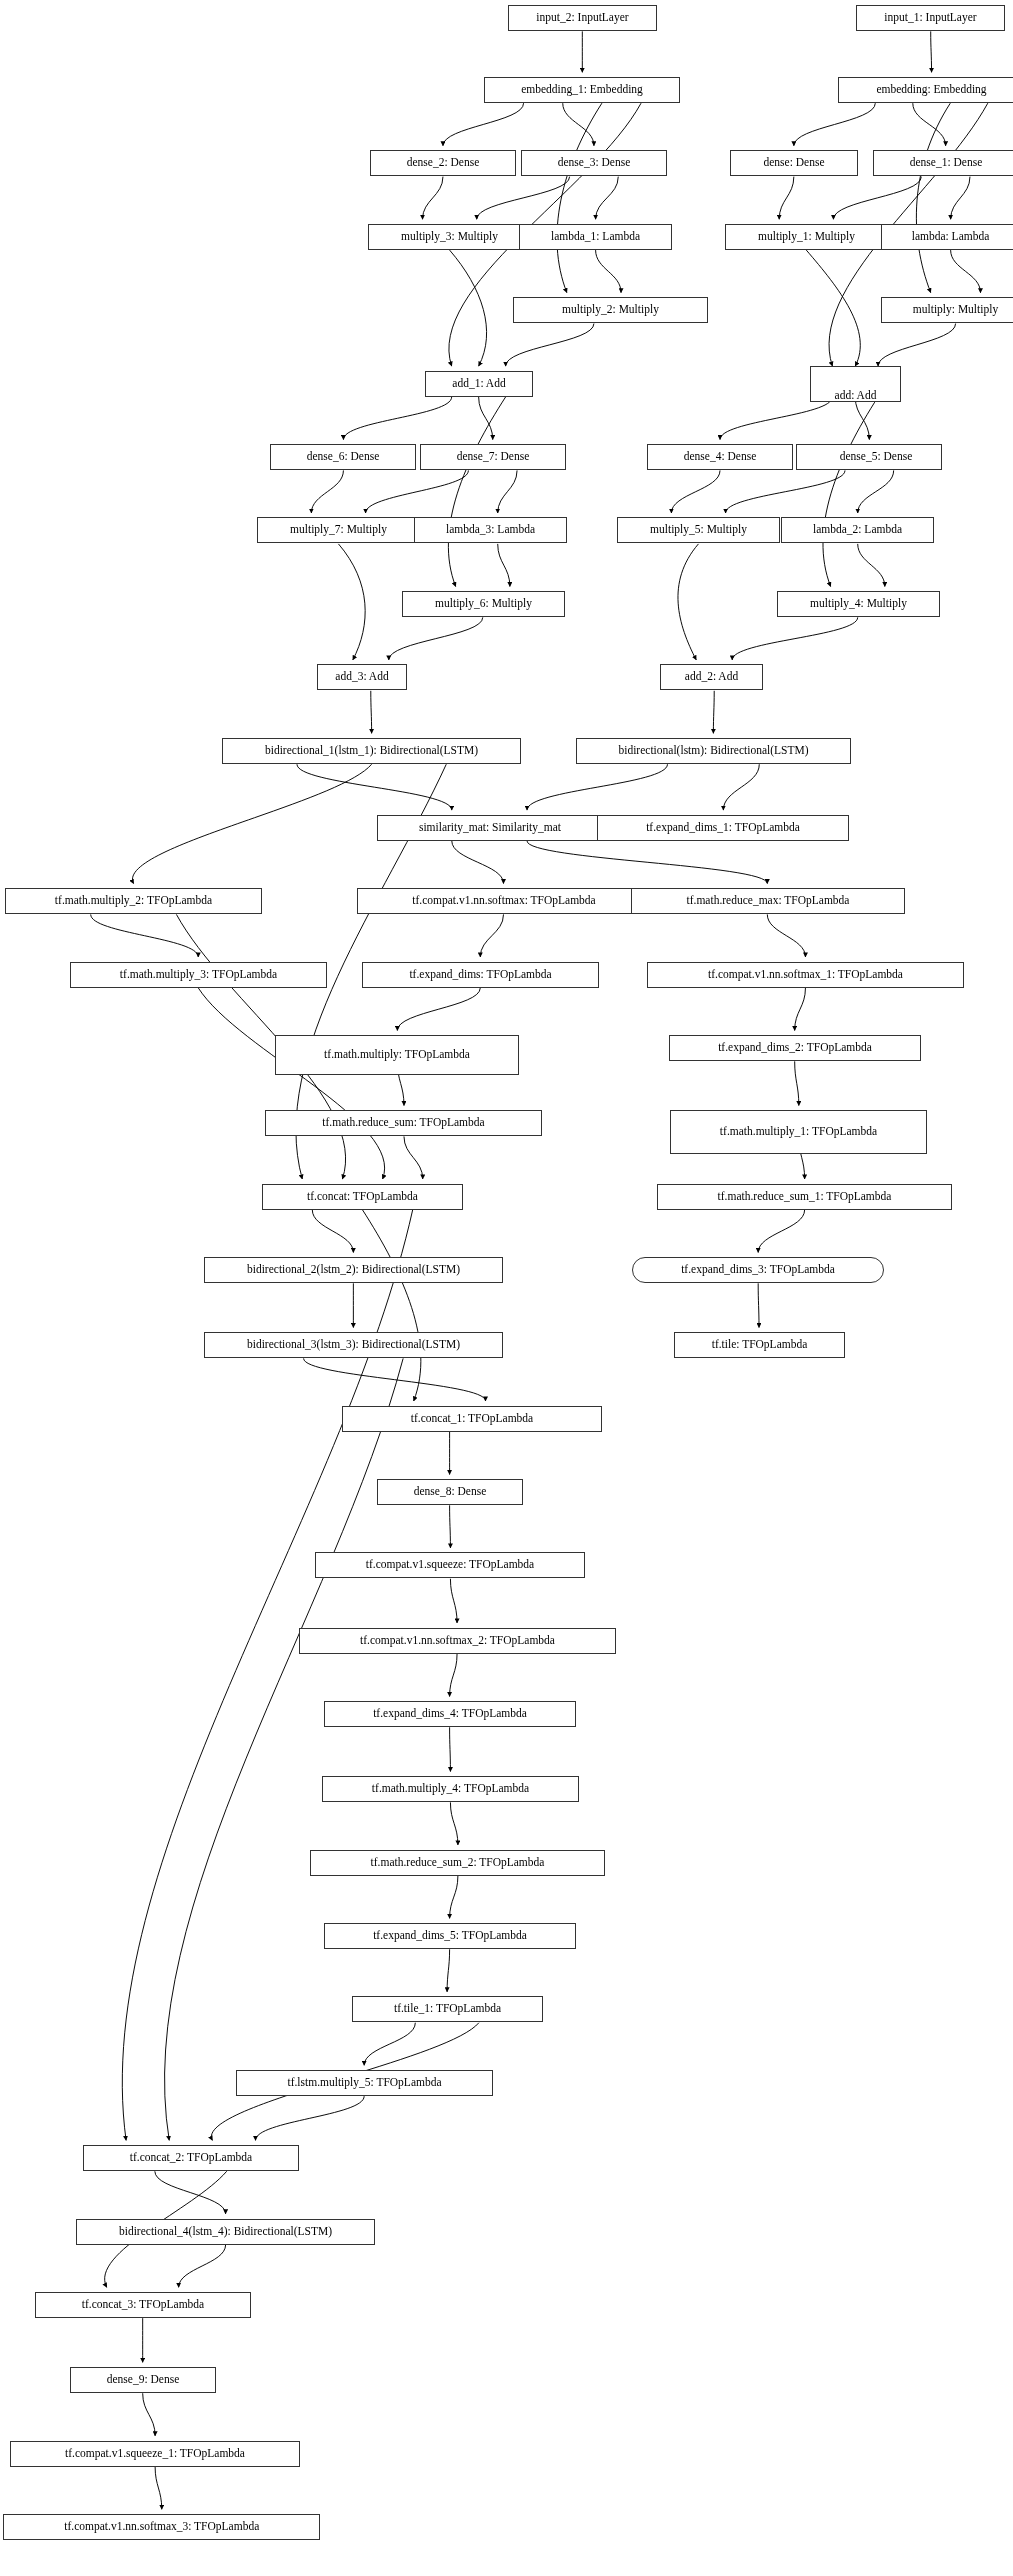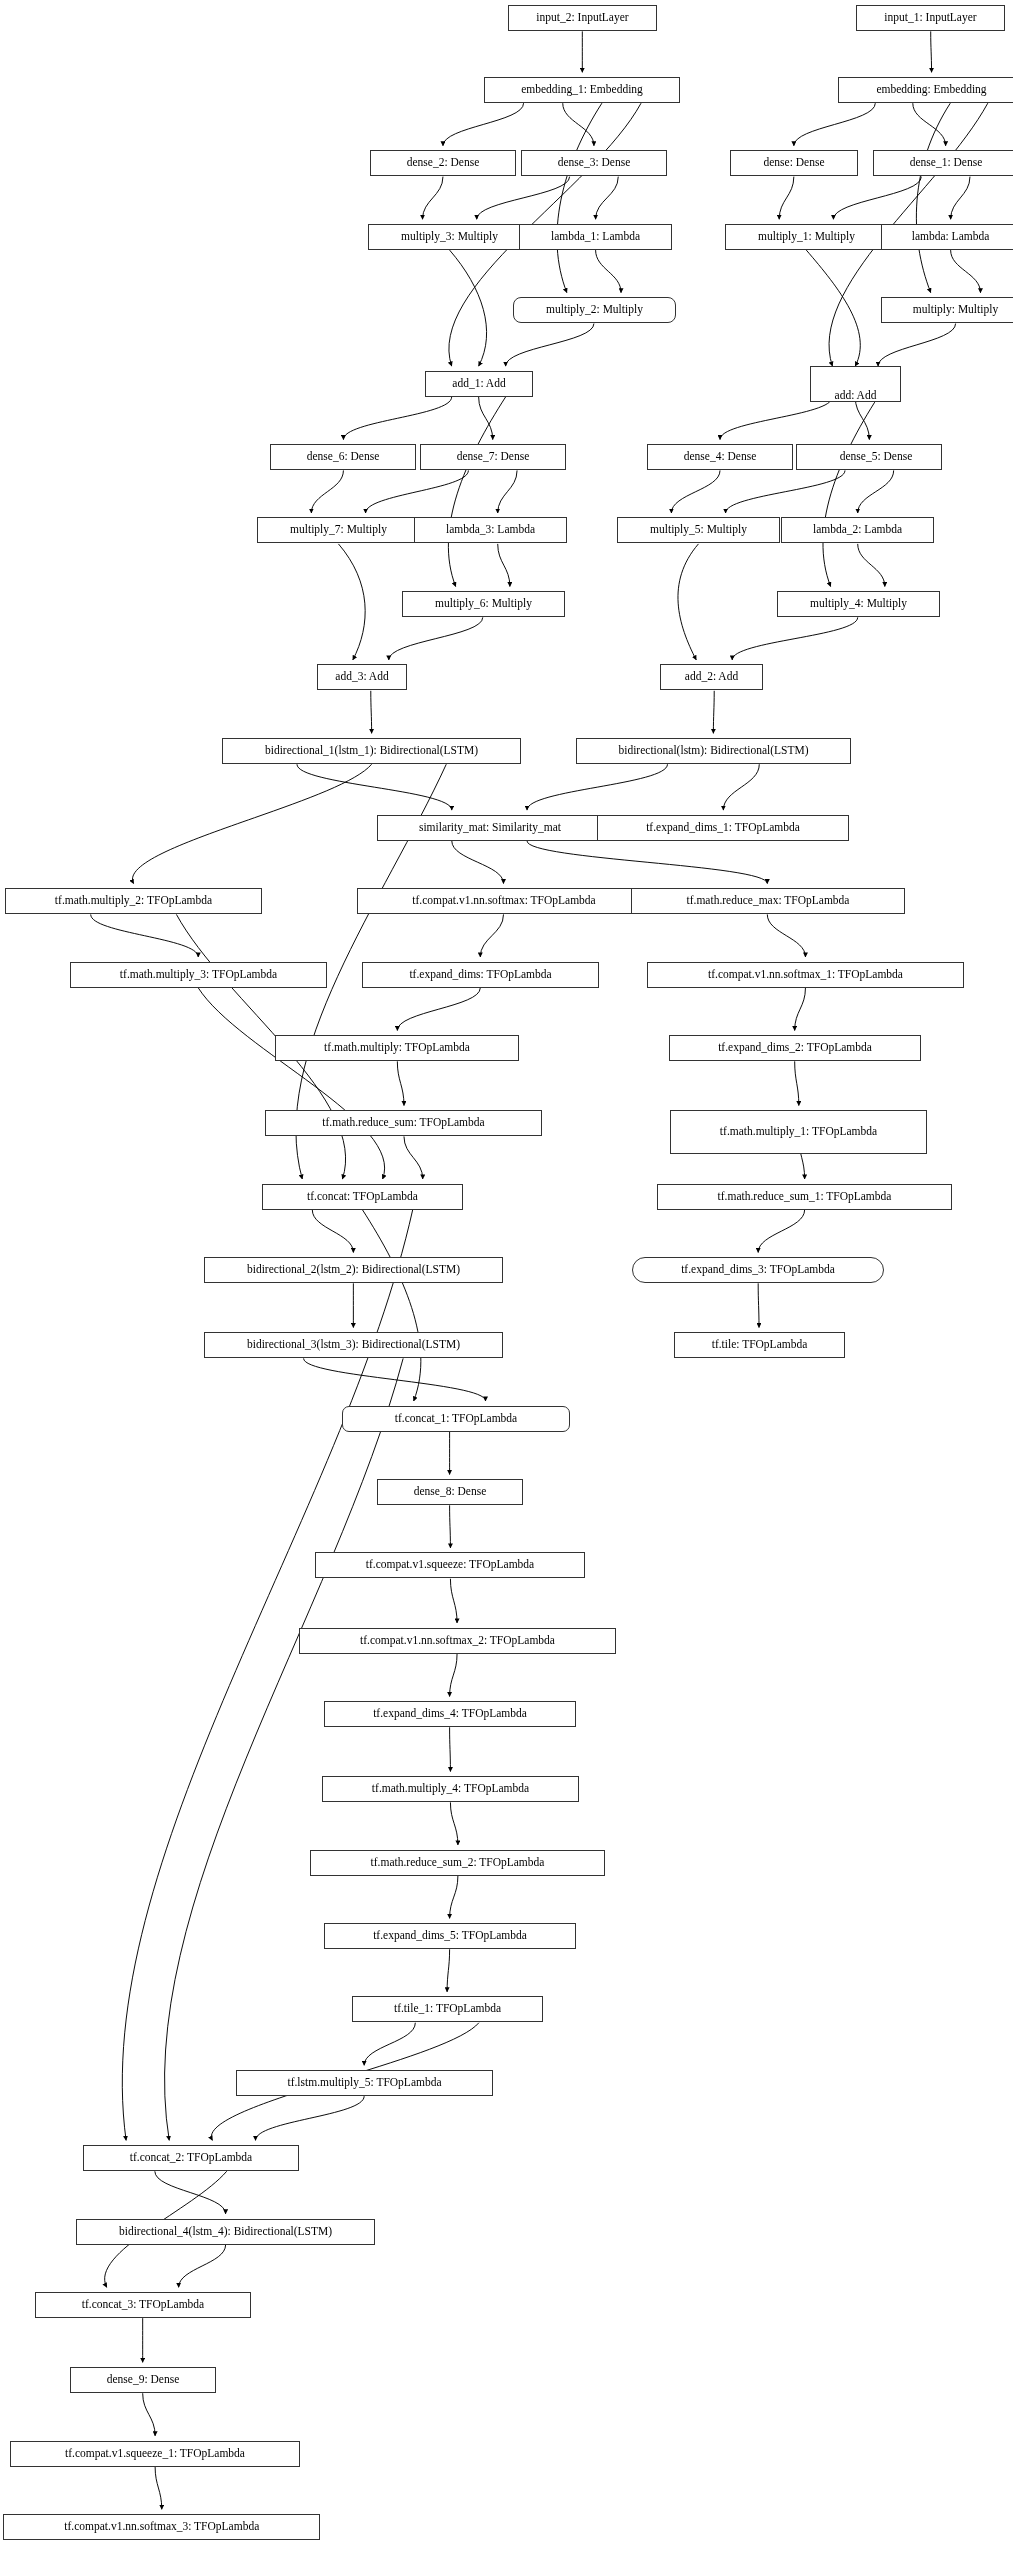--- a/index.html
+++ b/index.html
@@ -140,21 +140,21 @@
       </div>
       <div class="node" style="left: 519px; top: 224px; width: 153px; height: 26px;">
         <span style="font-size: 11.5px;">lambda_1: Lambda</span>
       </div>
       <div class="node" style="left: 725px; top: 224px; width: 163px; height: 26px;">
         <span style="font-size: 11.5px;">multiply_1: Multiply</span>
       </div>
       <div class="node" style="left: 881px; top: 224px; width: 139px; height: 26px;">
         <span style="font-size: 11.5px;">lambda: Lambda</span>
       </div>
-      <div class="node" style="left: 513px; top: 297px; width: 163px; height: 26px; border-radius: 8px;">
+      <div class="node" style="left: 513px; top: 297px; width: 195px; height: 26px;">
         <span style="font-size: 11.5px;">multiply_2: Multiply</span>
       </div>
       <div class="node" style="left: 881px; top: 297px; width: 149px; height: 26px;">
         <span style="font-size: 11.5px;">multiply: Multiply</span>
       </div>
       <div class="node" style="left: 425px; top: 371px; width: 108px; height: 26px;">
         <span style="font-size: 11.5px;">add_1: Add</span>
       </div>
       <div class="node" style="left: 810px; top: 366px; width: 91px; height: 36px; align-items: flex-end;">
         <span style="font-size: 11.5px;">add: Add</span>
@@ -221,21 +221,21 @@
       </div>
       <div class="node" style="left: 647px; top: 962px; width: 317px; height: 26px;">
         <span style="font-size: 11.5px;">tf.compat.v1.nn.softmax_1: TFOpLambda</span>
       </div>
       <div class="node" style="left: 362px; top: 962px; width: 237px; height: 26px;">
         <span style="font-size: 11.5px;">tf.expand_dims: TFOpLambda</span>
       </div>
       <div class="node" style="left: 669px; top: 1035px; width: 252px; height: 26px;">
         <span style="font-size: 11.5px;">tf.expand_dims_2: TFOpLambda</span>
       </div>
-      <div class="node" style="left: 275px; top: 1035px; width: 244px; height: 26px;">
+      <div class="node" style="left: 275px; top: 1035px; width: 244px; height: 40px;">
         <span style="font-size: 11.5px;">tf.math.multiply: TFOpLambda</span>
       </div>
       <div class="node" style="left: 265px; top: 1110px; width: 277px; height: 26px;">
         <span style="font-size: 11.5px;">tf.math.reduce_sum: TFOpLambda</span>
       </div>
       <div class="node" style="left: 670px; top: 1110px; width: 257px; height: 44px;">
         <span style="font-size: 11.5px;">tf.math.multiply_1: TFOpLambda</span>
       </div>
       <div class="node" style="left: 262px; top: 1184px; width: 201px; height: 26px;">
         <span style="font-size: 11.5px;">tf.concat: TFOpLambda</span>
@@ -248,21 +248,21 @@
       </div>
       <div class="node" style="left: 632px; top: 1257px; width: 252px; height: 26px; border-radius: 13px;">
         <span style="font-size: 11.5px;">tf.expand_dims_3: TFOpLambda</span>
       </div>
       <div class="node" style="left: 204px; top: 1332px; width: 299px; height: 26px;">
         <span style="font-size: 11.5px;">bidirectional_3(lstm_3): Bidirectional(LSTM)</span>
       </div>
       <div class="node" style="left: 674px; top: 1332px; width: 171px; height: 26px;">
         <span style="font-size: 11.5px;">tf.tile: TFOpLambda</span>
       </div>
-      <div class="node" style="left: 342px; top: 1406px; width: 228px; height: 26px; border-radius: 7px;">
+      <div class="node" style="left: 342px; top: 1406px; width: 260px; height: 26px;">
         <span style="font-size: 11.5px;">tf.concat_1: TFOpLambda</span>
       </div>
       <div class="node" style="left: 377px; top: 1479px; width: 146px; height: 26px;">
         <span style="font-size: 11.5px;">dense_8: Dense</span>
       </div>
       <div class="node" style="left: 315px; top: 1552px; width: 270px; height: 26px;">
         <span style="font-size: 11.5px;">tf.compat.v1.squeeze: TFOpLambda</span>
       </div>
       <div class="node" style="left: 299px; top: 1628px; width: 317px; height: 26px;">
         <span style="font-size: 11.5px;">tf.compat.v1.nn.softmax_2: TFOpLambda</span>

